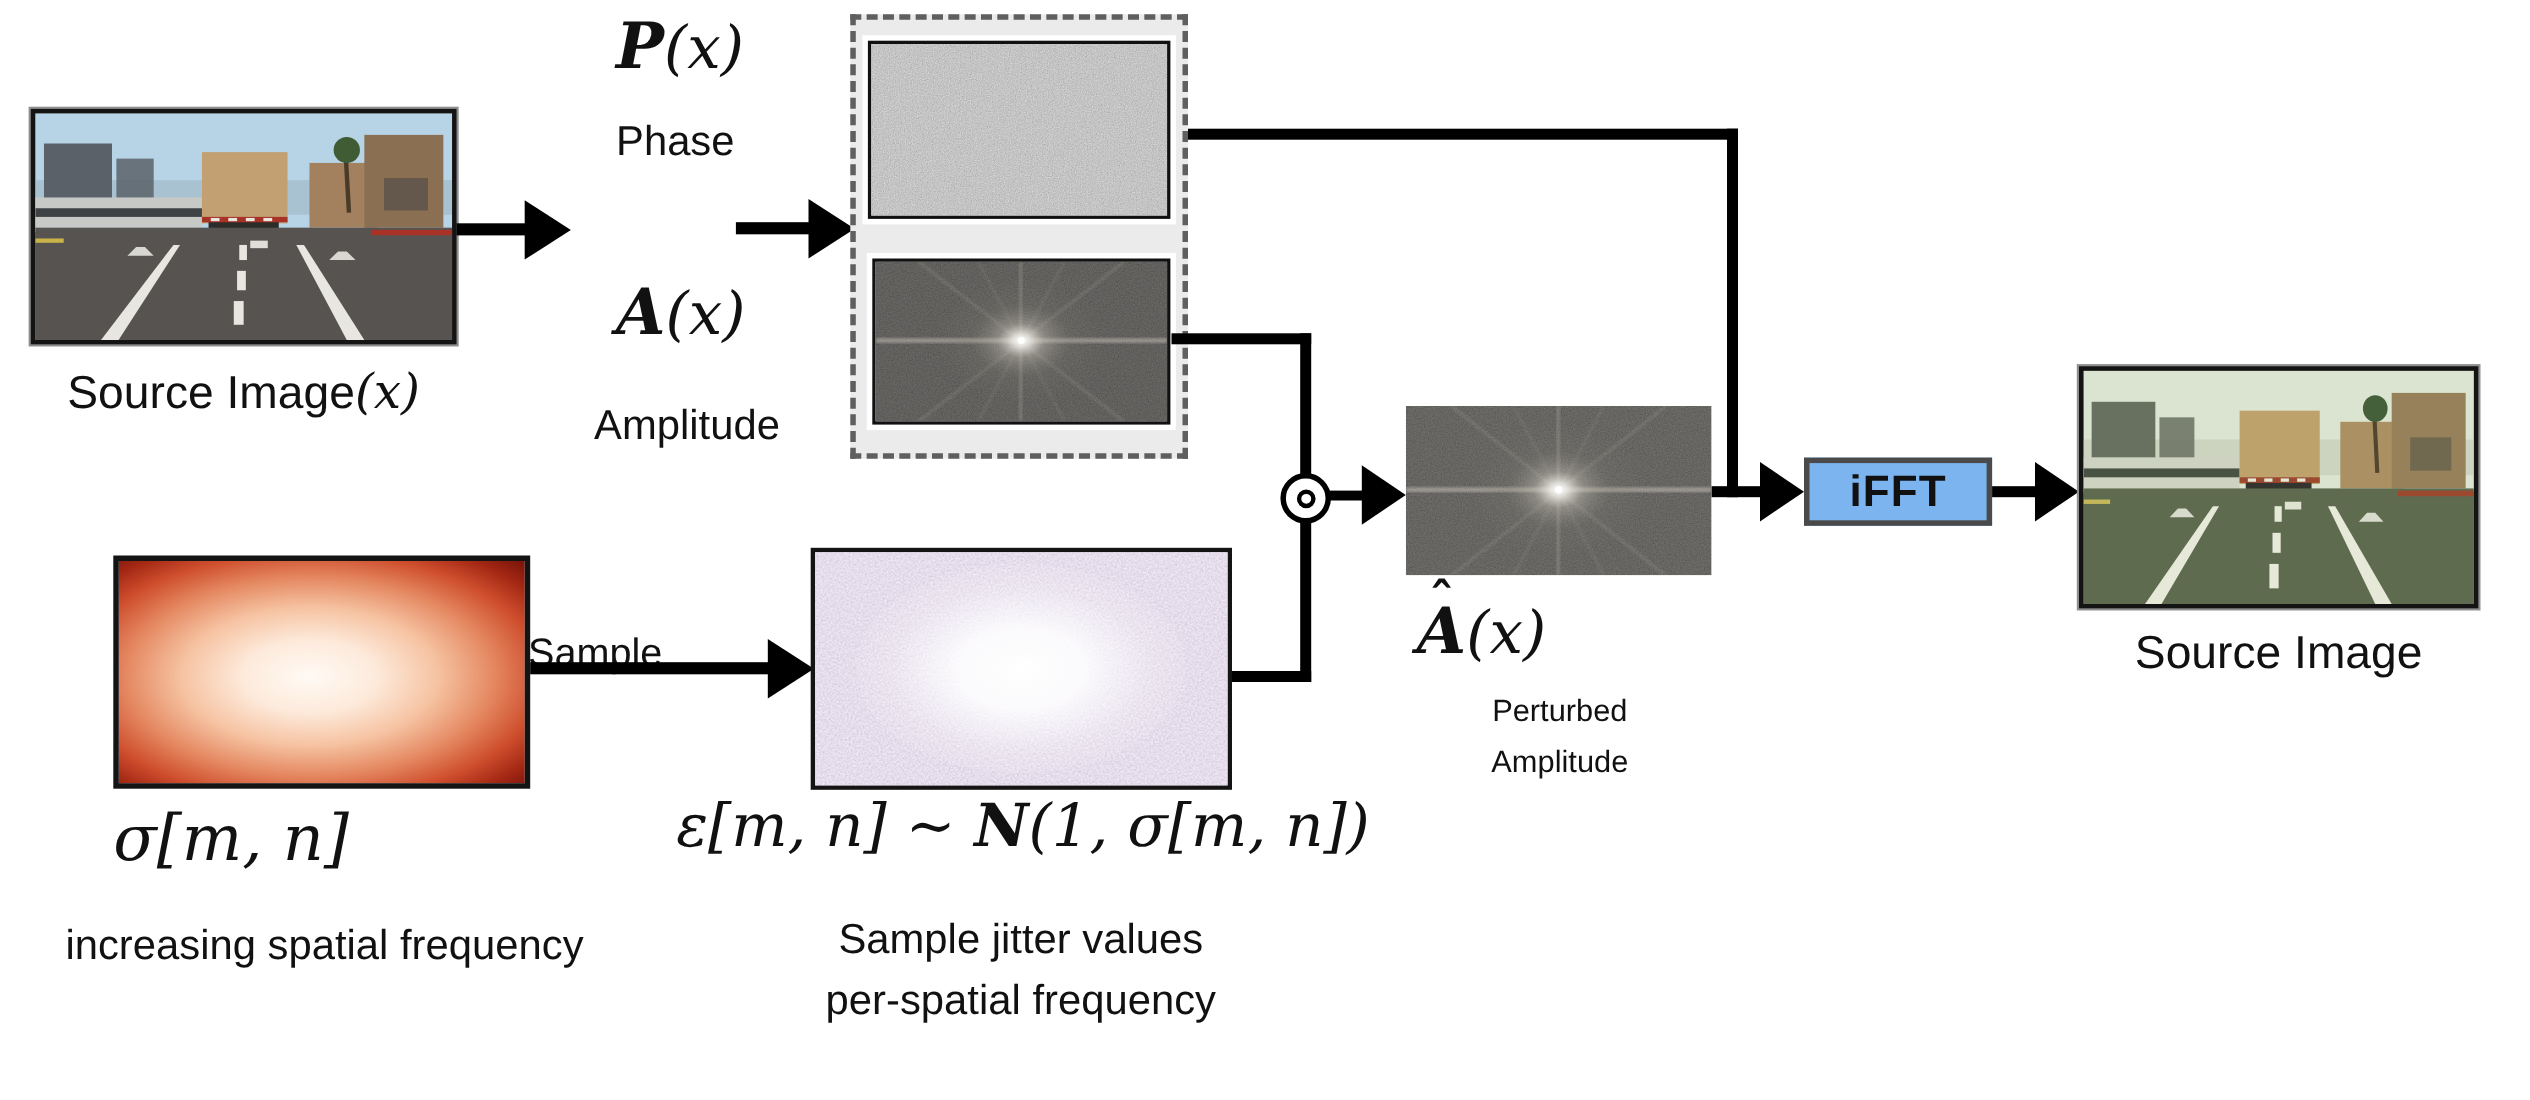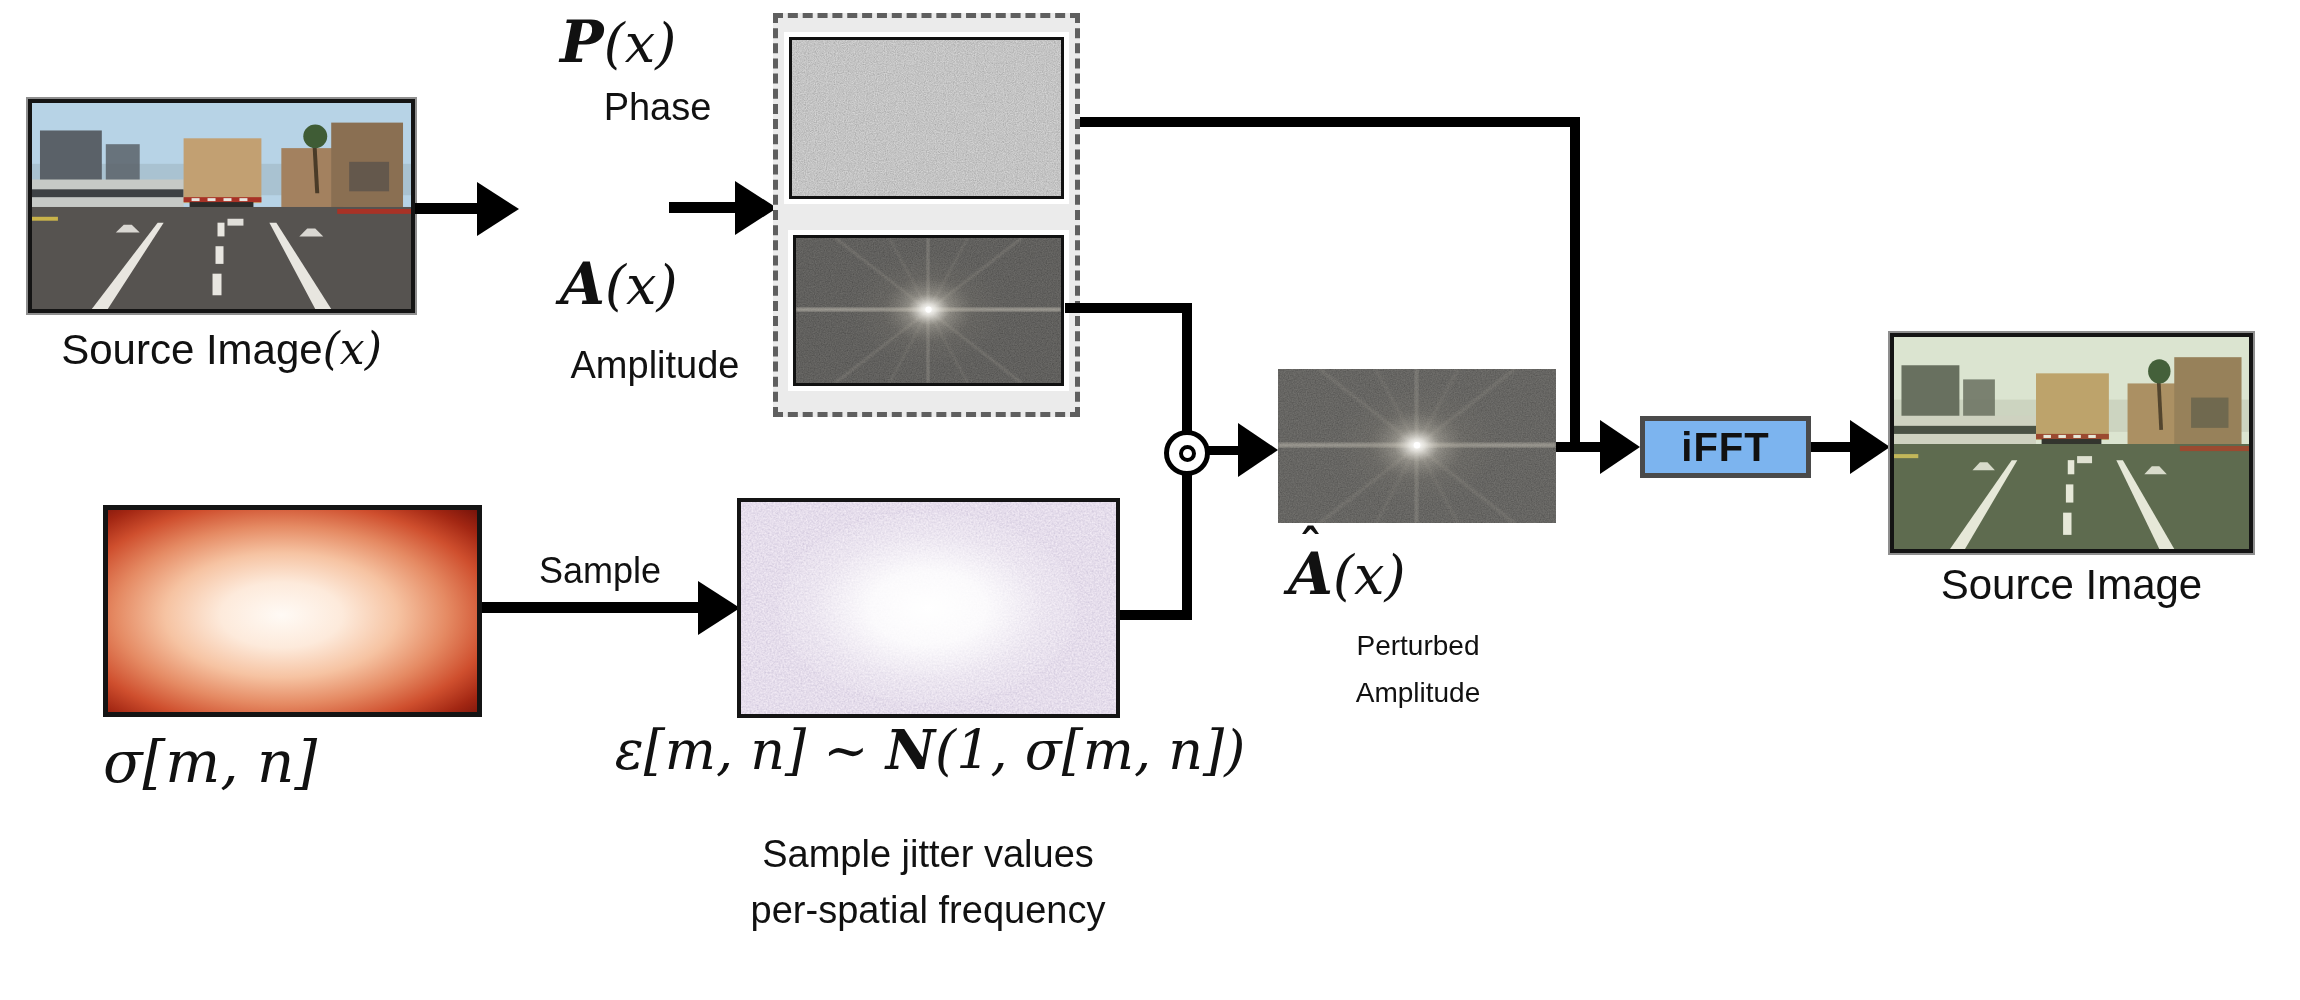--- a/index.html
+++ b/index.html
@@ -16,22 +16,22 @@
   .shaft{background:#000;}
   .ahead{width:0;height:0;border-top:27px solid transparent;border-bottom:27px solid transparent;border-left:42px solid #000;}
   .panel{box-sizing:border-box;background:#ebebeb;border:5px dashed #5f5f5f;}
   .card{background:#ffffff;box-sizing:border-box;padding:5px;}
   .shot{box-sizing:border-box;border:3px solid #111;width:100%;height:100%;overflow:hidden;}
   .shot svg{display:block;width:100%;height:100%;}
 
   .math{font-family:"DejaVu Serif",serif;font-style:italic;}
   .mletter{font-weight:bold;}
   .bigmath{font-size:58px;text-align:left;}
-  .caption{font-size:38px;text-align:center;}
-  .photocap{font-size:42px;line-height:49px;text-align:center;}
+  .caption{font-size:38px;margin-top:22px;}
+  .photocap{font-size:42px;line-height:66px;text-align:center;}
   .twocap{font-size:38px;line-height:56px;text-align:center;}
 
   .hatwrap{position:relative;display:inline-block;}
   .hat{position:absolute;top:-20px;left:50%;transform:translateX(-50%);font-size:46px;font-style:normal;font-weight:bold;}
 
   
   .odot{box-sizing:border-box;width:46px;height:46px;border:5px solid #000;border-radius:50%;background:#fff;
         display:flex;align-items:center;justify-content:center;}
   .odot-core{box-sizing:content-box;width:9px;height:9px;border:4px solid #000;border-radius:50%;background:#fff;}
 
@@ -274,20 +274,21 @@
     <rect class="lane" x="196" y="118" width="16" height="7" opacity="0.95"></rect>
   </svg>
     </div>
   <div class="abs photocap" style="left:1880px;top:560px;width:383px;">
     <div>Source Image</div>
   </div>
 
   <div class="abs sigma-map" style="left:103px;top:505px;width:379px;height:212px;"></div>
   <div class="abs bigmath math" style="left:103px;top:728px;width:379px;">σ[m, n]</div>
   <div class="abs twocap" style="left:5px;top:832px;width:580px;">
+    <div>increasing spatial frequency</div>
   </div>
 
   <div class="abs caption" style="left:480px;top:550px;width:240px;font-size:36px;">Sample</div>
   <div class="abs shaft" style="left:482px;top:602px;width:220px;height:11px;"></div>
   <div class="abs ahead" style="left:698px;top:581px;"></div>
 
   <div class="abs eps-img" style="left:737px;top:498px;width:383px;height:220px;">
     <svg viewBox="0 0 375 212" preserveAspectRatio="none">
       <rect width="375" height="212" fill="#c9bbe4"></rect>
       <rect width="375" height="212" filter="url(#fPurple)"></rect>

